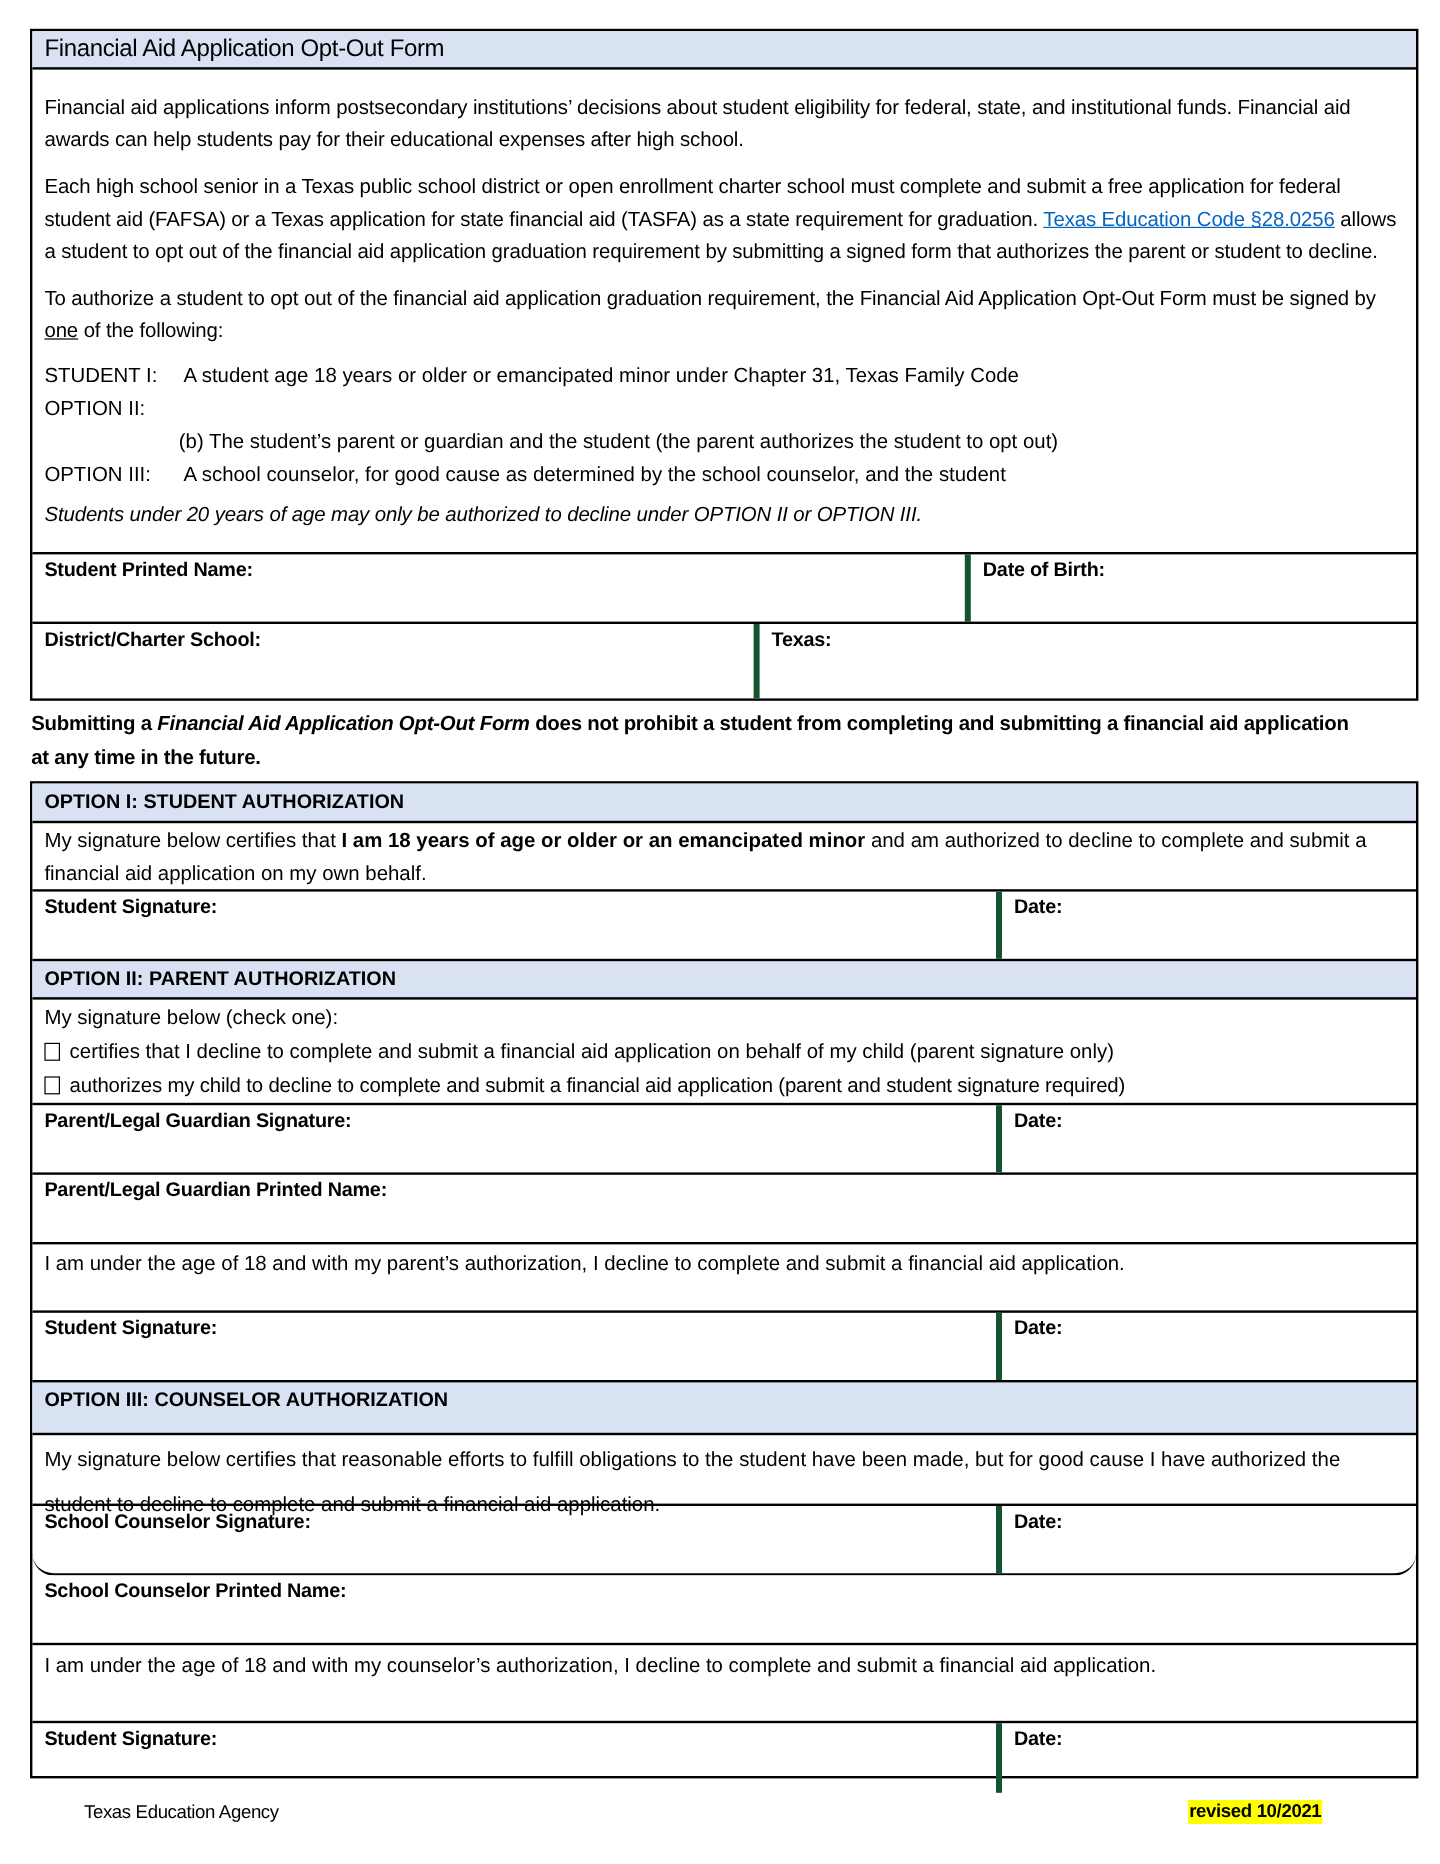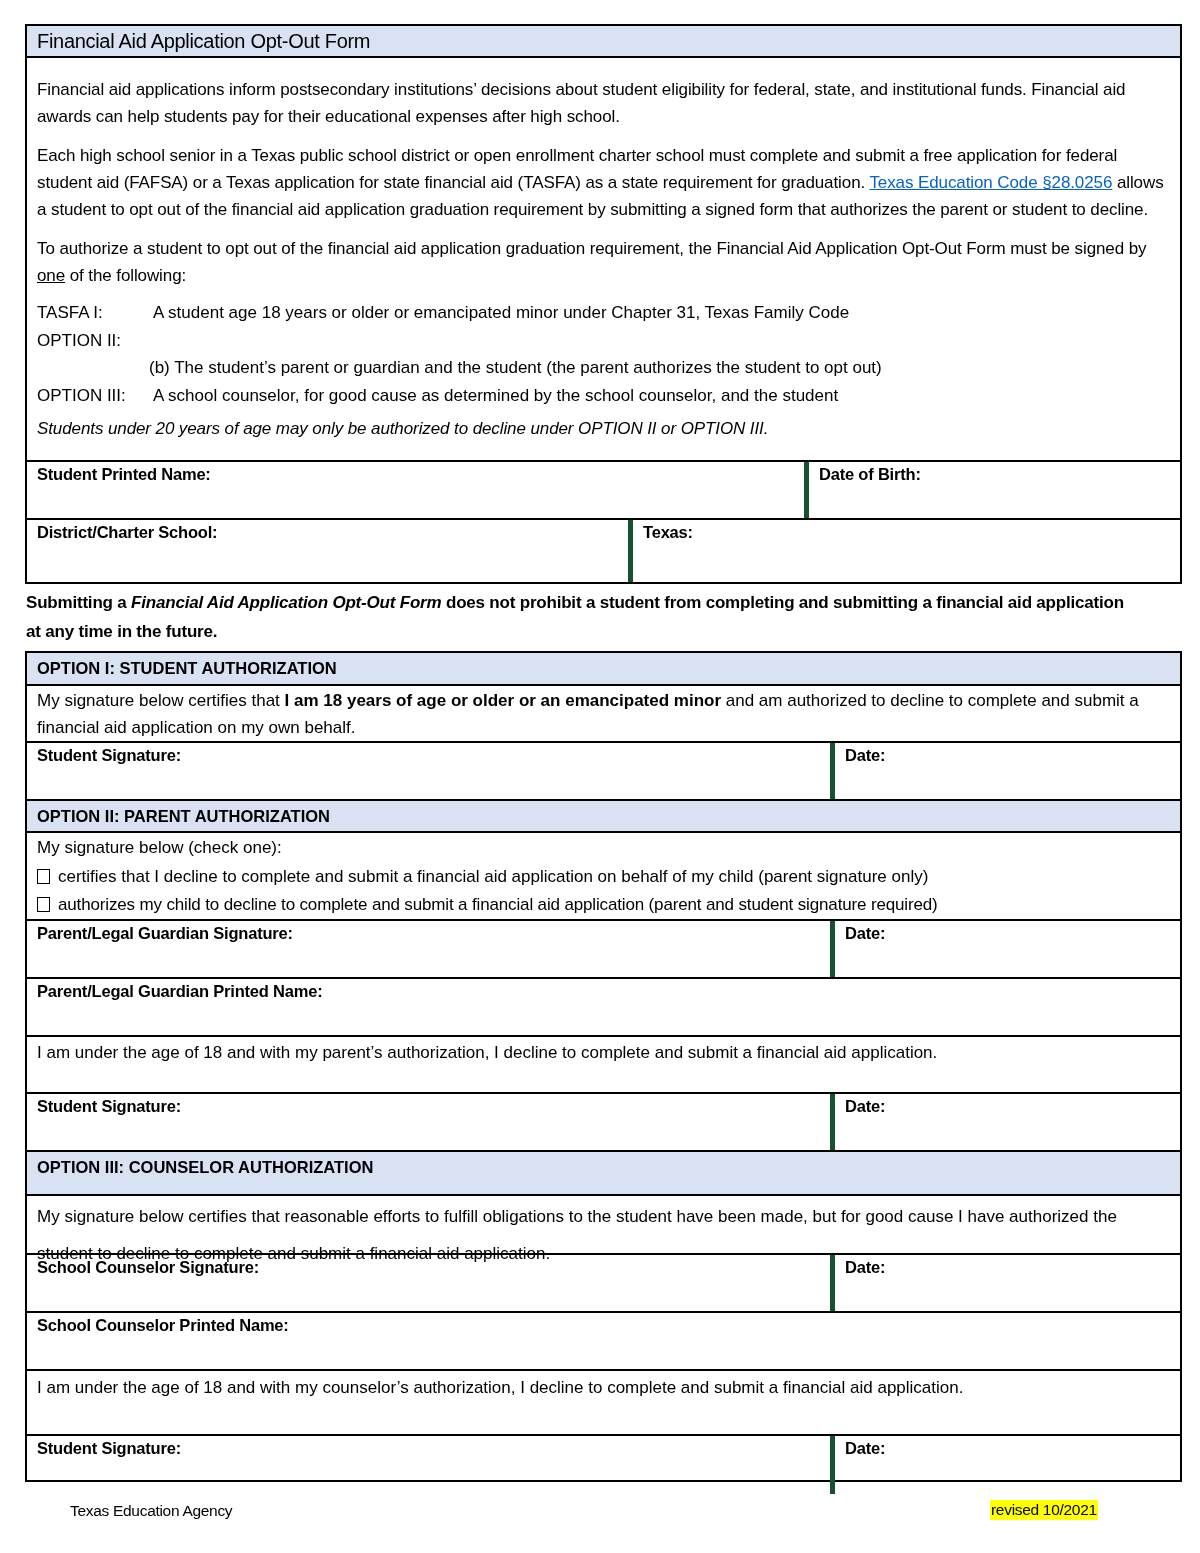--- a/index.html
+++ b/index.html
@@ -42,21 +42,21 @@
   <div class="txt" style="height:404px; border-bottom:2px solid #000; box-sizing:border-box; padding-top:18px;">
     <p class="p" style="margin-bottom:12px;">Financial aid applications inform postsecondary institutions’ decisions about student eligibility for federal, state, and institutional funds. Financial aid awards can help students pay for their educational expenses after high school.</p>
     <p class="p" style="margin-bottom:12px;">
       <span>Each high school senior in a Texas public school district or open enrollment charter school must complete and submit a free application for federal student aid (FAFSA) or a Texas application for state financial aid (TASFA) as a state requirement for graduation. </span><a class="link" href="#">Texas Education Code §28.0256</a><span> allows a student to opt out of the financial aid application graduation requirement by submitting a signed form that authorizes the parent or student to decline.</span>
     </p>
     <p class="p" style="margin-bottom:10px;">
       <span>To authorize a student to opt out of the financial aid application graduation requirement, the Financial Aid Application Opt-Out Form must be signed by </span><span class="u">one</span><span> of the following:</span>
     </p>
     <div>
       <div class="opt-row">
-          <span class="opt-key" style="width:116px;">TASFA I:</span>
+          <span class="opt-key" style="width:116px;">STUDENT I:</span>
           <span>A student age 18 years or older or emancipated minor under Chapter 31, Texas Family Code</span>
         </div>
       <div class="opt-row">
           <span class="opt-key">OPTION II:</span>
         </div>
       <div class="opt-row">
           <span class="opt-key"></span>
           <span>(b) The student’s parent or guardian and the student (the parent authorizes the student to opt out)</span>
         </div>
       <div class="opt-row">
@@ -148,21 +148,21 @@
       <input class="field" type="text" style="">
     </div>
   </div>
 
   <div class="hdr" style="height:44px; line-height:30px; font-size:16.5px;">
     <span>OPTION III: COUNSELOR AUTHORIZATION</span>
   </div>
   <div class="row txt" style="height:59px; line-height:37px; padding-top:2px;">
     <span>My signature below certifies that reasonable efforts to fulfill obligations to the student have been made, but for good cause I have authorized the student to decline to complete and submit a financial aid application.</span>
   </div>
-  <div class="row" style="height:58px;">
+  <div class="row" style="height:58px;border-radius:18px;">
     <div class="cell" style="left:0; width:803px;">
       <span class="lbl">School Counselor Signature:</span>
       <input class="field" type="text" style="">
     </div>
     <div class="cell vdiv" style="left:803px; right:0;">
       <span class="lbl">Date:</span>
       <input class="field" type="text" style="">
     </div>
   </div>
   <div class="row" style="height:58px;">
@@ -180,13 +180,13 @@
       <input class="field" type="text" style="">
     </div>
     <div class="cell vdiv" style="left:803px; right:0;">
       <span class="lbl">Date:</span>
       <input class="field" type="text" style="">
     </div>
   </div>
 </div>
 
 <div class="abs" style="left:70px; top:1502px; font-size:15.5px; letter-spacing:-0.3px;">Texas Education Agency</div>
-<div class="abs hl" style="left:990px; top:1500px; font-size:15.5px; font-weight:normal; padding:1px 1px; letter-spacing:-0.3px;">revised 10/2021</div>
+<div class="abs hl" style="left:990px; top:1500px; font-size:15.5px; font-weight:bold; padding:1px 1px; letter-spacing:-0.3px;">revised 10/2021</div>
 
 </body></html>

